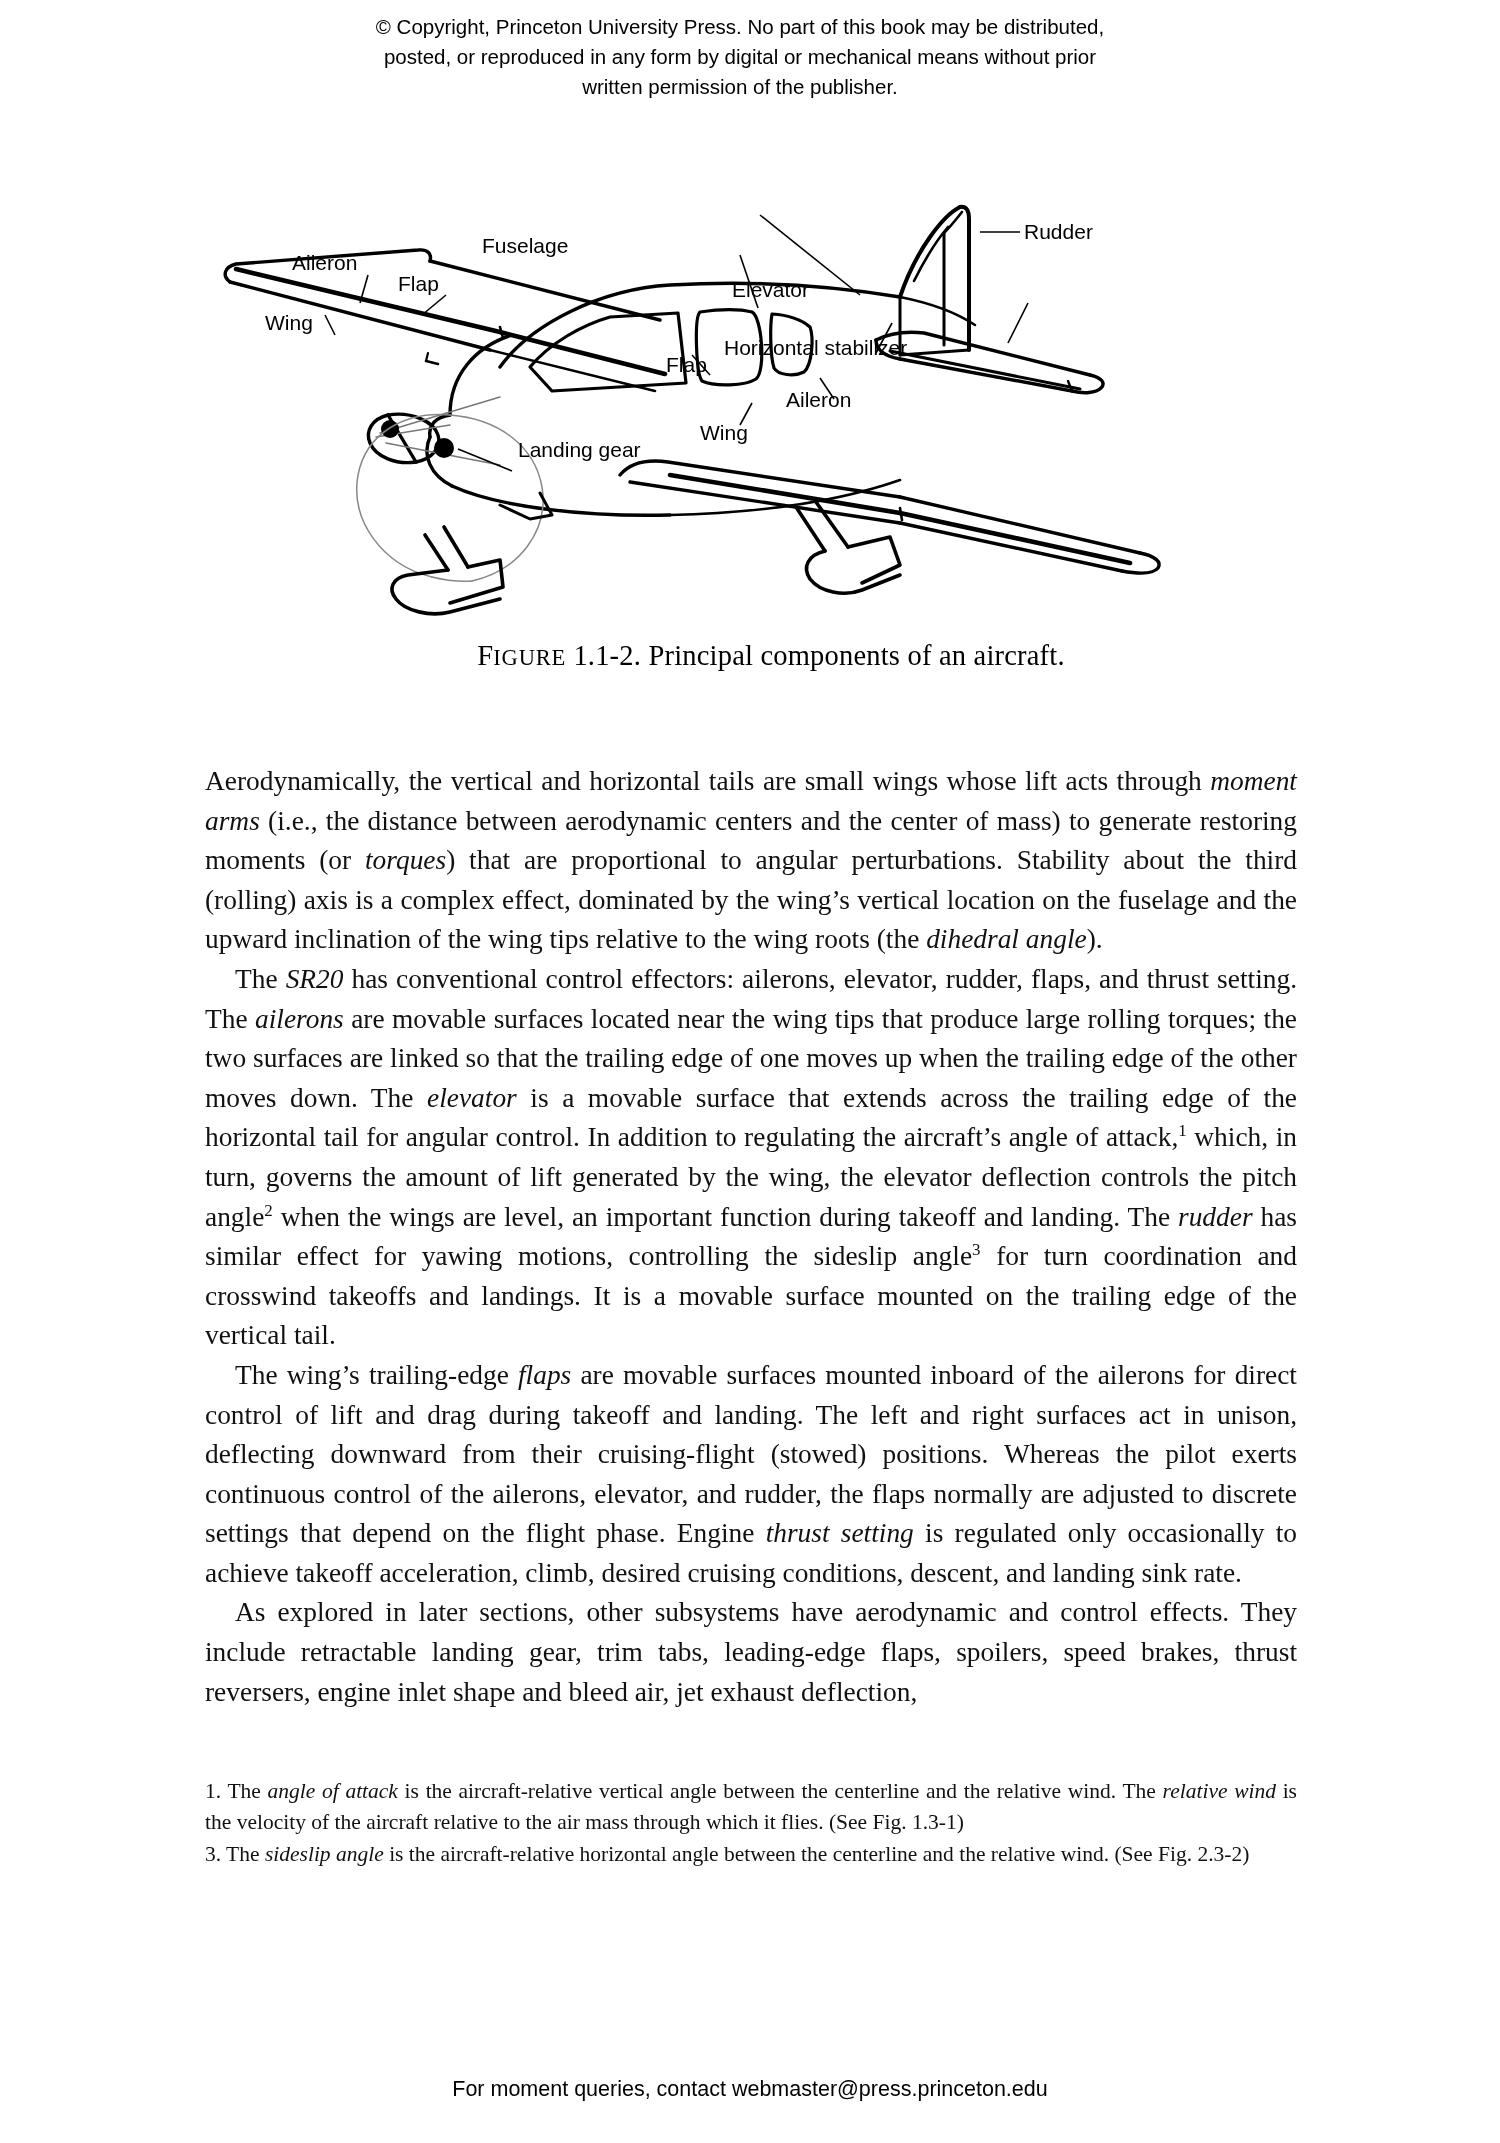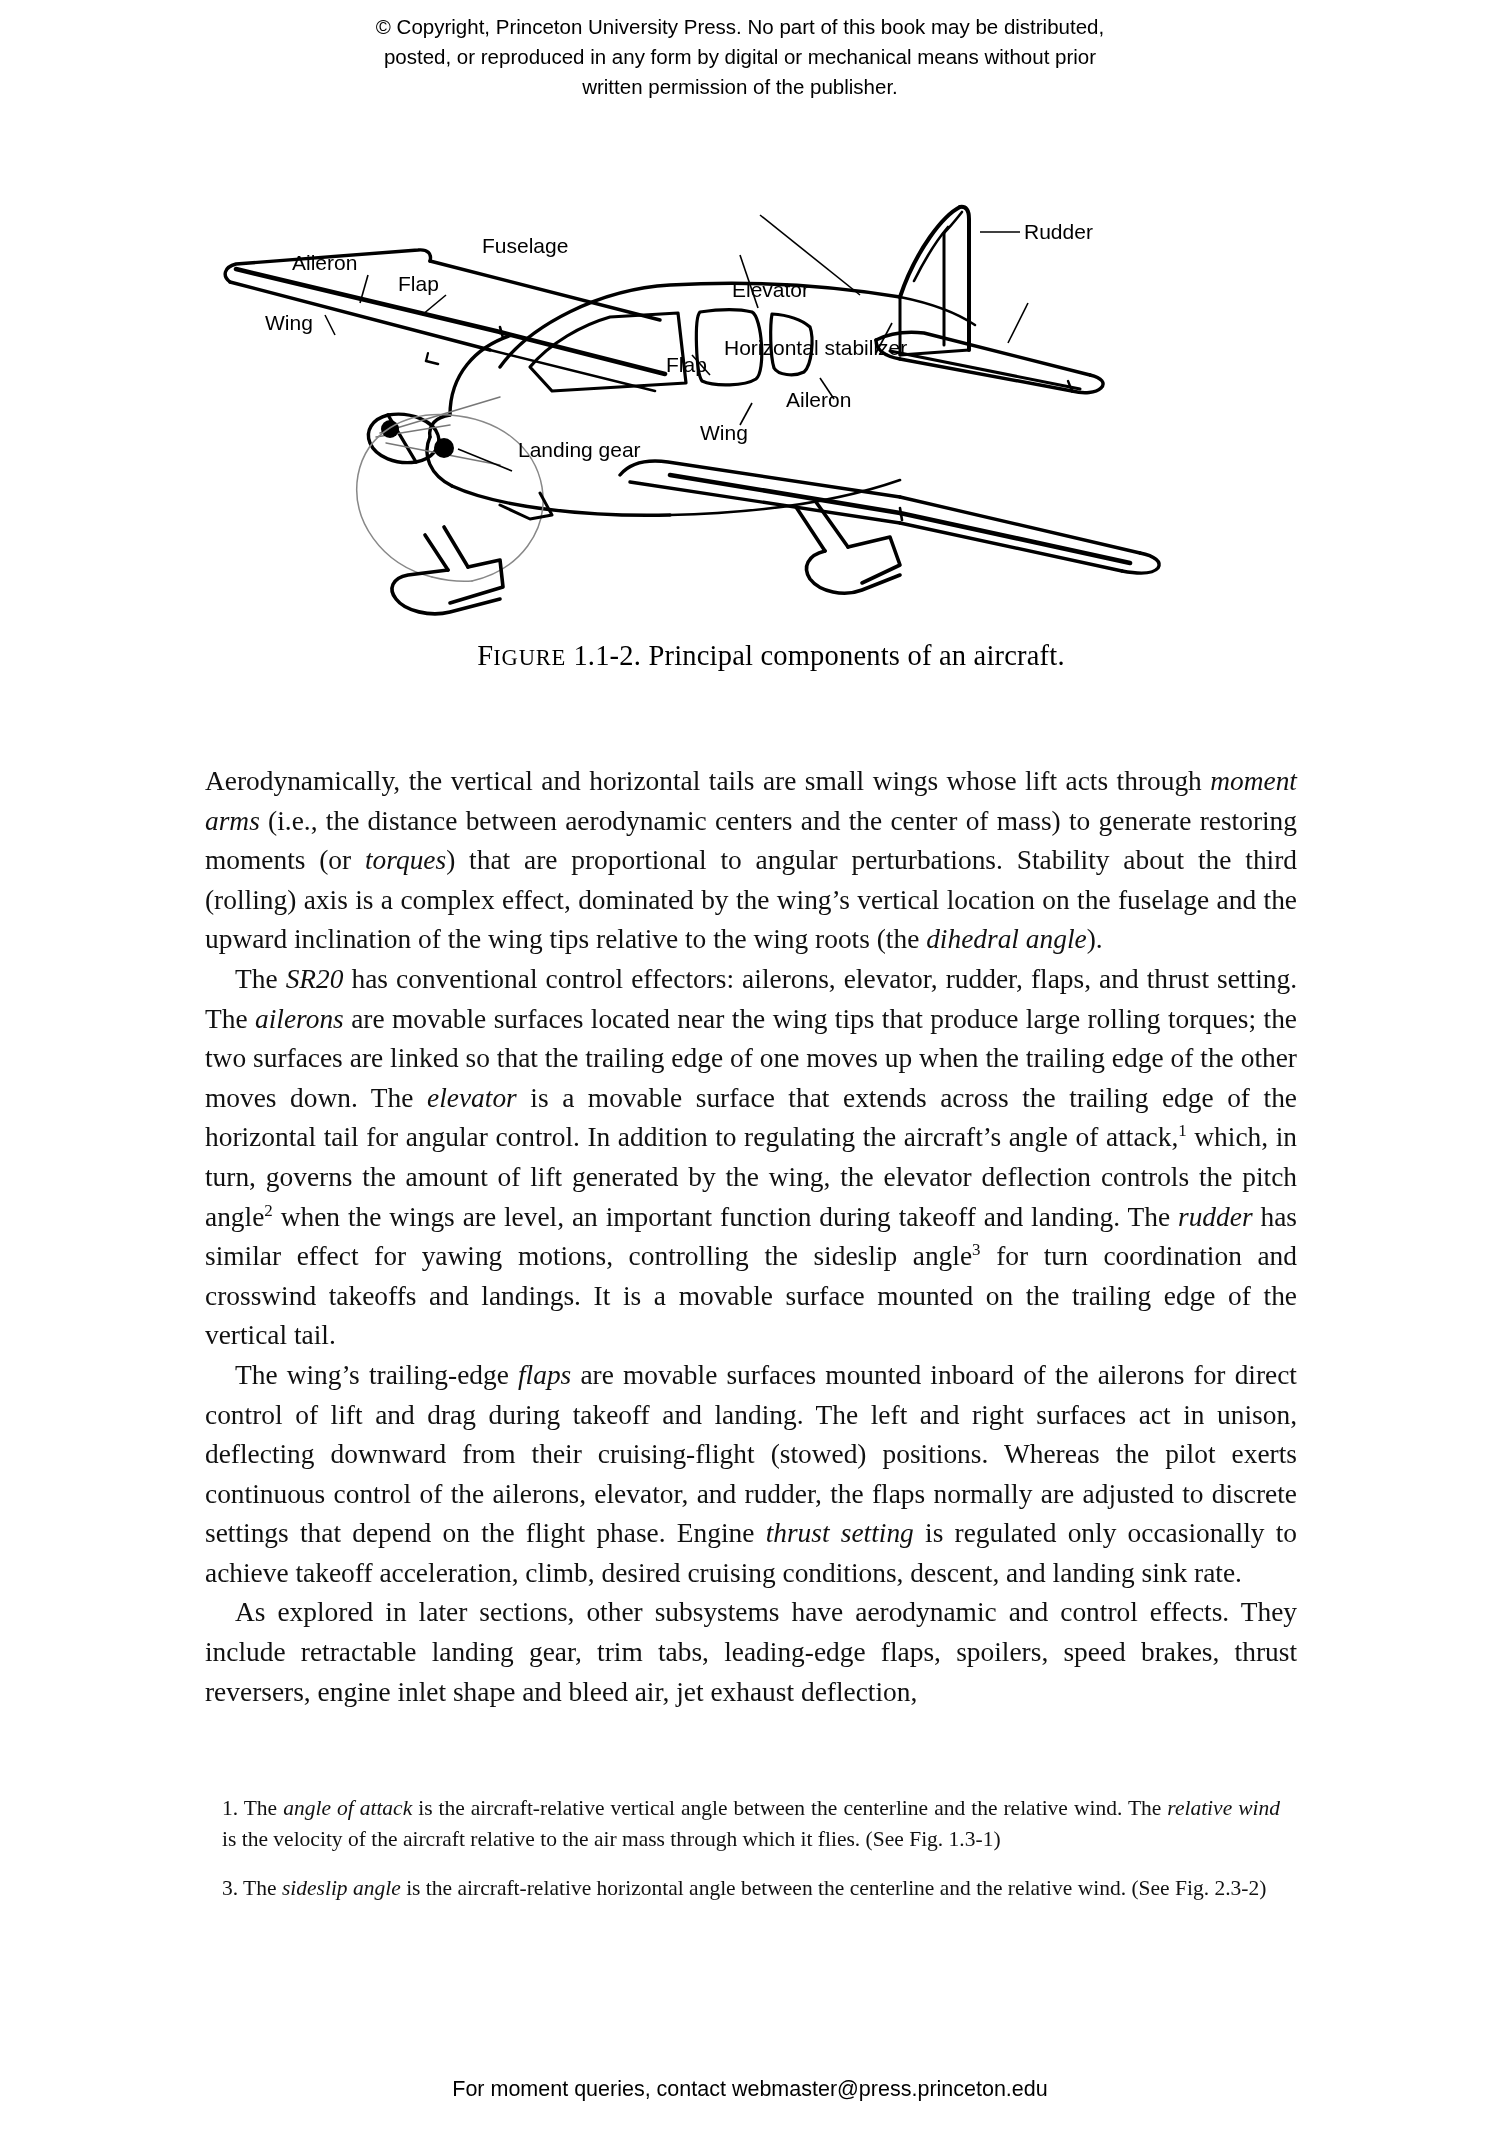--- a/index.html
+++ b/index.html
@@ -112,21 +112,21 @@
     position: absolute;
     left: 205px;
     top: 1776px;
     width: 1092px;
     font-family: "Liberation Serif", serif;
     font-size: 21.5px;
     line-height: 31.4px;
     text-align: justify;
     color: #111;
   }
-  .footnotes p { margin: 17px; }
+  .footnotes p { margin: 0; }
   .footnotes i { font-style: italic; }
 
   
   .footer-line {
     position: absolute;
     left: 0;
     top: 2077px;
     width: 1500px;
     text-align: center;
     font-family: "Liberation Sans", sans-serif;

